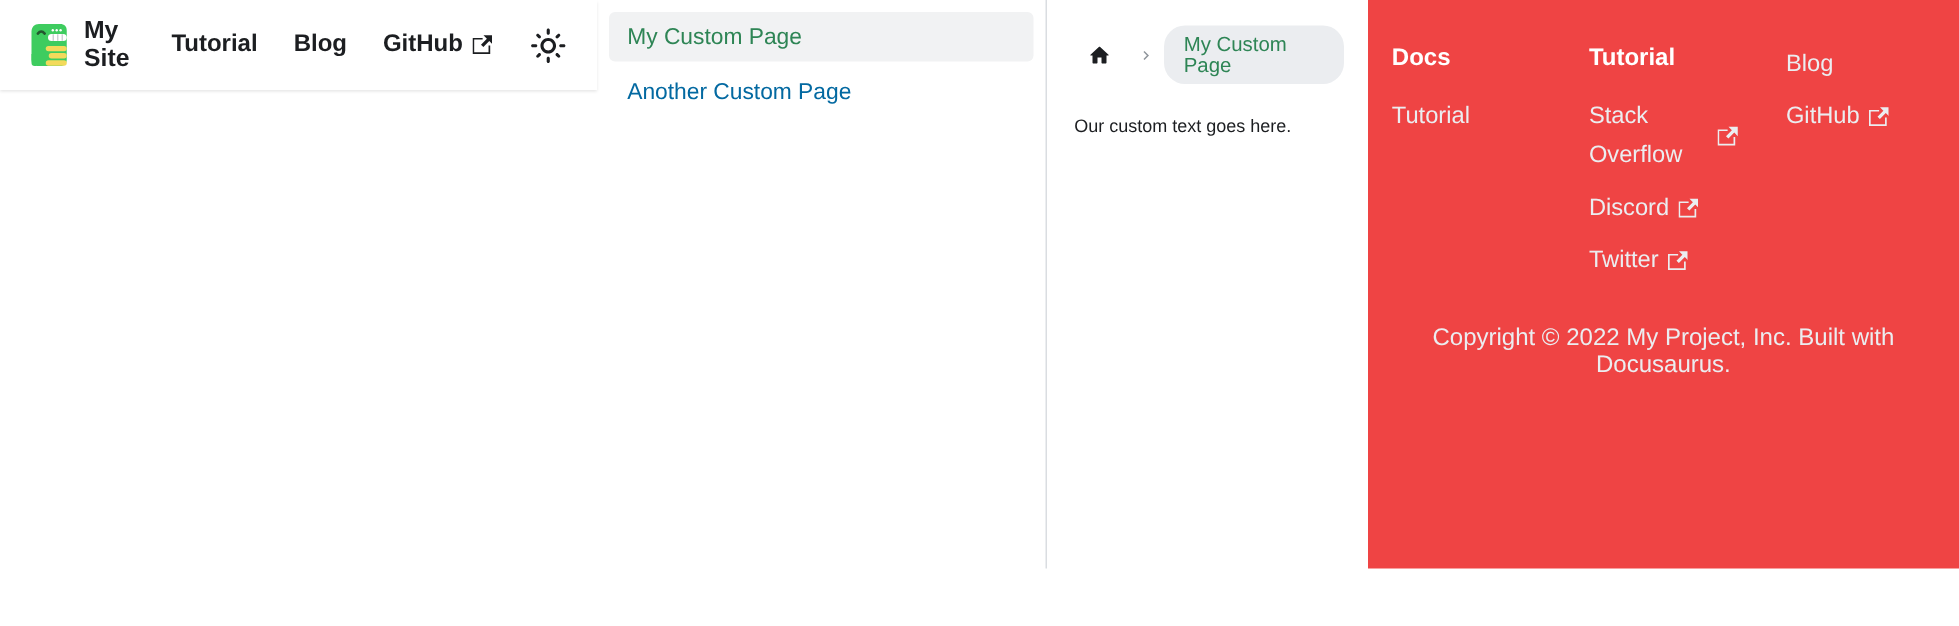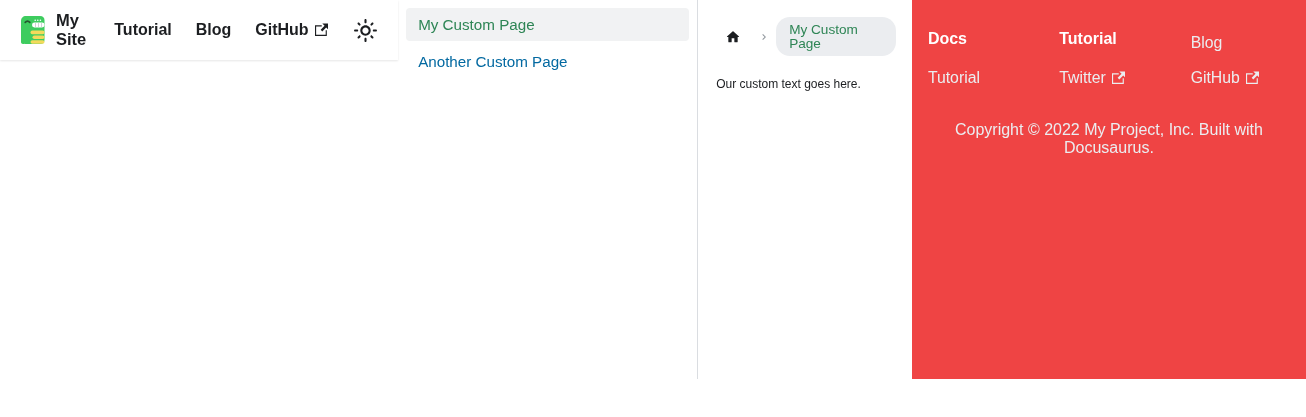--- a/index.html
+++ b/index.html
@@ -174,20 +174,36 @@
               </a>
             </li>
           </ul>
         </div>
 
         <div class="footer-col">
           <div class="footer-title">Tutorial</div>
           <ul class="footer-links">
             <li>
               <a class="footer-link">
+                <span>Stack Overflow</span>
+                <svg class="ext-icon" width="13.5" height="13.5" viewBox="0 0 24 24" fill="currentColor">
+                    <path d="M21 13v10h-21v-19h12v2h-10v15h17v-8h2zm3-12h-10.988l4.035 4-6.977 7.07 2.828 2.828 6.977-7.07 4.125 4.172v-11z"></path>
+                  </svg>
+              </a>
+            </li>
+            <li>
+              <a class="footer-link">
+                <span>Discord</span>
+                <svg class="ext-icon" width="13.5" height="13.5" viewBox="0 0 24 24" fill="currentColor">
+                    <path d="M21 13v10h-21v-19h12v2h-10v15h17v-8h2zm3-12h-10.988l4.035 4-6.977 7.07 2.828 2.828 6.977-7.07 4.125 4.172v-11z"></path>
+                  </svg>
+              </a>
+            </li>
+            <li>
+              <a class="footer-link">
                 <span>Twitter</span>
                 <svg class="ext-icon" width="13.5" height="13.5" viewBox="0 0 24 24" fill="currentColor">
                     <path d="M21 13v10h-21v-19h12v2h-10v15h17v-8h2zm3-12h-10.988l4.035 4-6.977 7.07 2.828 2.828 6.977-7.07 4.125 4.172v-11z"></path>
                   </svg>
               </a>
             </li>
           </ul>
         </div>
 
         <div class="footer-col">

